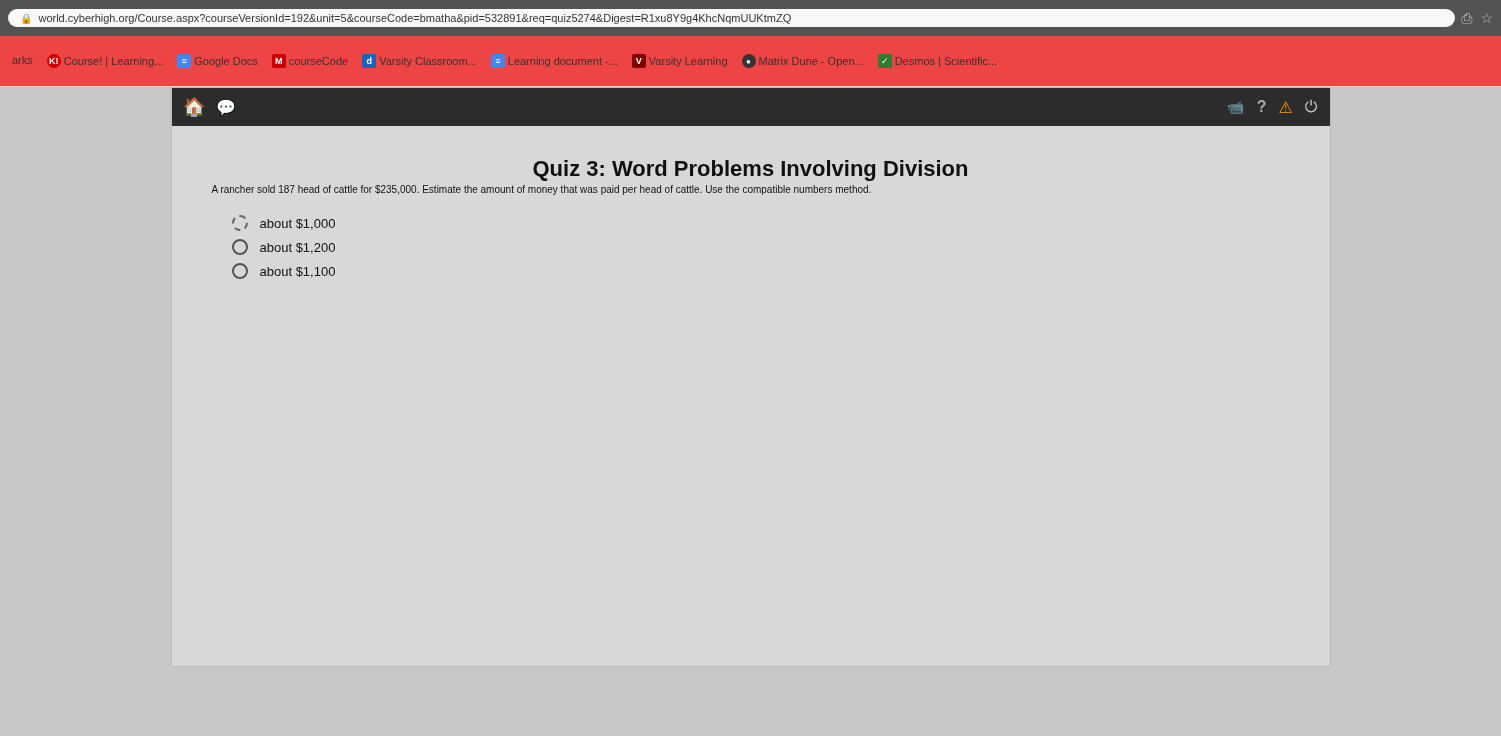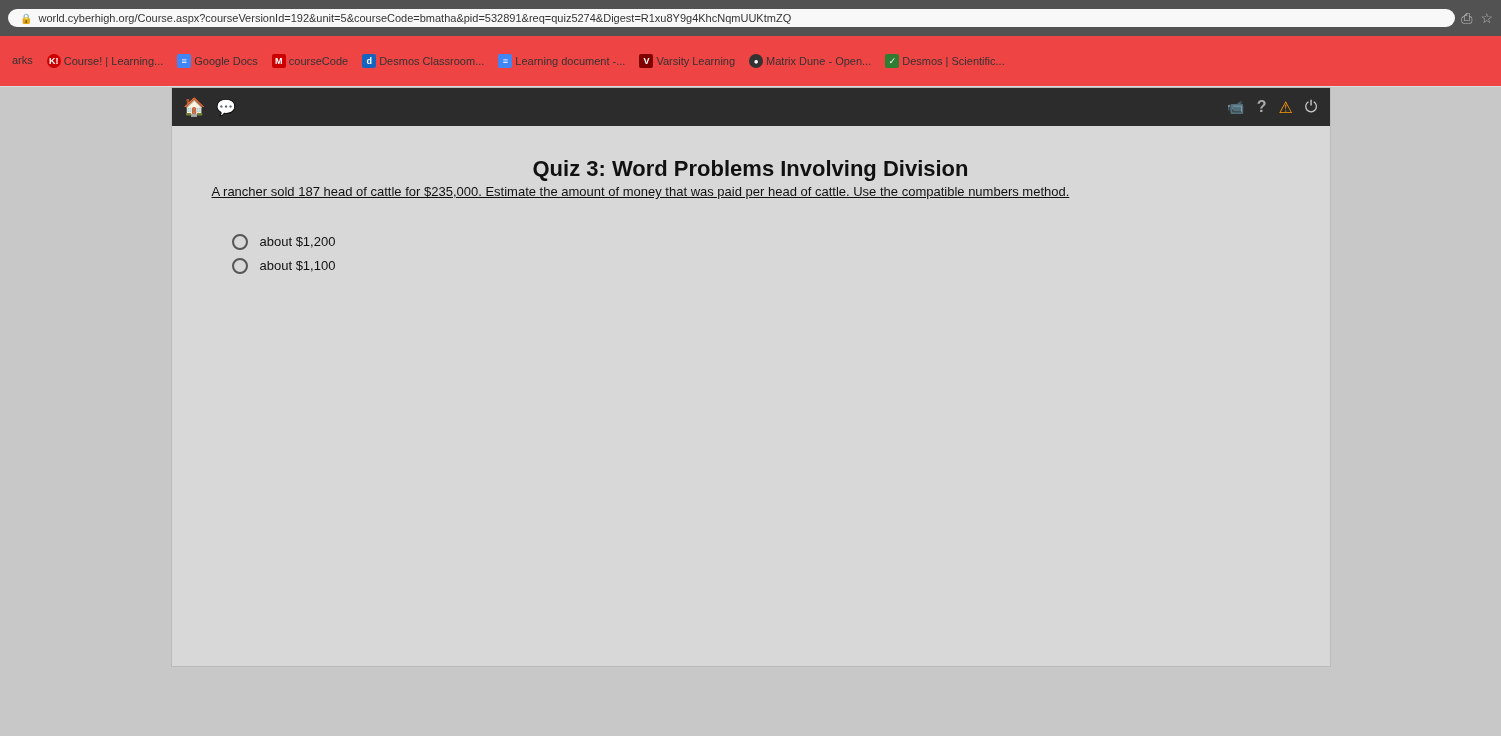--- a/index.html
+++ b/index.html
@@ -40,21 +40,21 @@
     .quiz-toolbar { background: #2c2c2c; display: flex; align-items: center; justify-content: space-between; padding: 4px 12px; min-height: 38px; }
     .quiz-toolbar-left { display: flex; gap: 10px; align-items: center; }
     .toolbar-btn { color: #ccc; font-size: 18px; cursor: pointer; background: none; border: none; }
     .quiz-toolbar-right { display: flex; gap: 12px; align-items: center; color: #ccc; font-size: 16px; }
 
     
     .quiz-body { background: #d8d8d8; padding: 30px 40px 30px 40px; }
 
     .quiz-title { font-size: 22px; font-weight: bold; color: #111; text-align: center; }
 
-    .question-text { font-size: 13px; color: #111; margin-bottom: 32px; line-height: 1.5; text-decoration: underline; }
+    .question-text { font-size: 10px; color: #111; margin-bottom: 18px; line-height: 1.5; }
 
     .answer-options { display: flex; flex-direction: column; gap: 8px; margin-left: 20px; }
 
     .answer-option { display: flex; align-items: center; gap: 12px; }
 
     .radio-outer { width: 16px; height: 16px; border: 2px solid #555; border-radius: 50%; display: flex; align-items: center; justify-content: center; flex-shrink: 0; background: transparent; cursor: pointer; }
     .radio-outer.dotted { border-style: dashed; border-color: #666; }
 
     .radio-inner { width: 6px; height: 6px; border-radius: 50%; background: transparent; }
 
@@ -86,21 +86,21 @@
     <div class="bookmark-item">
       <div class="fav-g">≡</div>
       <span class="bookmark-label">Google Docs</span>
     </div>
     <div class="bookmark-item">
       <div class="fav-m">M</div>
       <span class="bookmark-label">courseCode</span>
     </div>
     <div class="bookmark-item">
       <div class="fav-d">d</div>
-      <span class="bookmark-label">Desmos Classroom...</span>
+      <span class="bookmark-label">Varsity Classroom...</span>
     </div>
     <div class="bookmark-item">
       <div class="fav-doc">≡</div>
       <span class="bookmark-label">Learning document -...</span>
     </div>
     <div class="bookmark-item">
       <div class="fav-v" style="background:#800000;">V</div>
       <span class="bookmark-label">Varsity Learning</span>
     </div>
     <div class="bookmark-item">
@@ -130,20 +130,26 @@
       </div>
     </div>
 
     <div class="quiz-body">
       <div class="quiz-title">Quiz 3: Word Problems Involving Division</div>
 
       <p class="question-text">A rancher sold 187 head of cattle for $235,000. Estimate the amount of money that was paid per head of cattle. Use the compatible numbers method.</p>
 
       <div class="answer-options">
 
+        <div class="answer-option">
+          <div class="radio-outer dotted">
+            <div class="radio-inner"></div>
+          </div>
+          <span class="option-label">about $1,000</span>
+        </div>
 
         <div class="answer-option">
           <div class="radio-outer">
             <div class="radio-inner"></div>
           </div>
           <span class="option-label">about $1,200</span>
         </div>
 
         <div class="answer-option">
           <div class="radio-outer">

